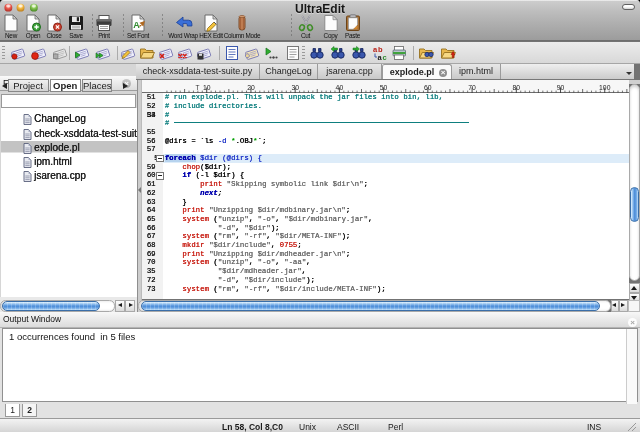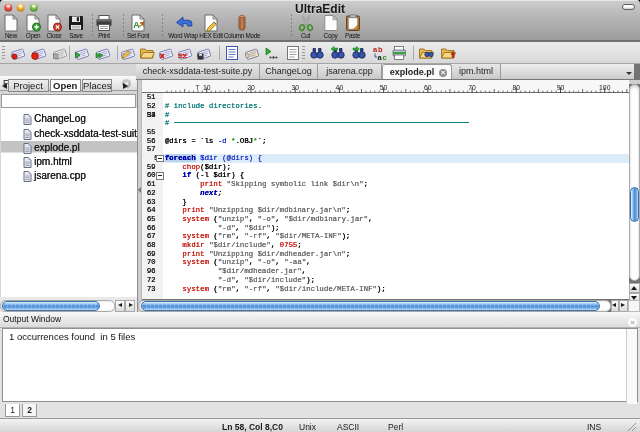--- a/index.html
+++ b/index.html
@@ -529,20 +529,21 @@
         <line x1="471.60" y1="8.6" x2="471.60" y2="11.1" stroke="#555" stroke-width="0.8"></line>
         <line x1="476.03" y1="8.6" x2="476.03" y2="11.1" stroke="#555" stroke-width="0.8"></line>
         <line x1="480.45" y1="8.6" x2="480.45" y2="11.1" stroke="#555" stroke-width="0.8"></line>
         <line x1="484.87" y1="7" x2="484.87" y2="11.1" stroke="#444" stroke-width="0.8"></line>
         <text x="55.5" y="8.4" text-anchor="middle" font-family="Liberation Sans" font-size="6.5" fill="#333">T</text>
       </svg></div>
 <div class="abs" id="code">
 <div id="gutter"></div>
 <div style="position:absolute;left:21px;top:61.5px;width:465.5px;height:8.7px;background:#ddecf9;"></div>
 <div class="ln" style="top:0.6px;">51</div>
+<div class="cl" style="top:0.6px;"><span class="c"># run explode.pl. This will unpack the jar files into bin, lib,</span></div>
 <div class="ln" style="top:9.3px;">52</div>
 <div class="cl" style="top:9.3px;"><span class="c"># include directories.</span></div>
 <div class="ln" style="top:18.0px;">33</div>
 <div class="cl" style="top:18.0px;"><span class="c">#</span></div>
 <div class="ln" style="top:18px;">54</div>
 <div class="cl" style="top:26.7px;"><span class="c"># </span><span style="display:inline-block;width:295px;height:0;border-top:1.2px solid #0e7f7f;vertical-align:1.8px;"></span></div>
 <div class="ln" style="top:35.4px;">55</div>
 <div class="ln" style="top:44.1px;">56</div>
 <div class="cl" style="top:44.1px;">@dirs = `ls <span class="b">-d</span> <span class="g">*</span>.OBJ<span class="g">*</span>`;</div>
 <div class="ln" style="top:52.8px;">57</div>
@@ -565,21 +566,21 @@
 <div class="ln" style="top:131.1px;">66</div>
 <div class="cl" style="top:131.1px;">            <span class="s">"-d"</span>, <span class="s">"$dir"</span>);</div>
 <div class="ln" style="top:139.8px;">67</div>
 <div class="cl" style="top:139.8px;">    <span class="f">system</span> (<span class="s">"rm"</span>, <span class="s">"-rf"</span>, <span class="s">"$dir/META-INF"</span>);</div>
 <div class="ln" style="top:148.5px;">68</div>
 <div class="cl" style="top:148.5px;">    <span class="f">mkdir</span> <span class="s">"$dir/include"</span>, <span class="n">0755</span>;</div>
 <div class="ln" style="top:157.2px;">69</div>
 <div class="cl" style="top:157.2px;">    <span class="f">print</span> <span class="s">"Unzipping $dir/mdheader.jar\n"</span>;</div>
 <div class="ln" style="top:165.9px;">70</div>
 <div class="cl" style="top:165.9px;">    <span class="f">system</span> (<span class="s">"unzip"</span>, <span class="s">"-o"</span>, <span class="s">"-aa"</span>,</div>
-<div class="ln" style="top:174.6px;">96</div>
+<div class="ln" style="top:174.6px;">35</div>
 <div class="cl" style="top:174.6px;">            <span class="s">"$dir/mdheader.jar"</span>,</div>
 <div class="ln" style="top:183.3px;">72</div>
 <div class="cl" style="top:183.3px;">            <span class="s">"-d"</span>, <span class="s">"$dir/include"</span>);</div>
 <div class="ln" style="top:192.0px;">73</div>
 <div class="cl" style="top:192.0px;">    <span class="f">system</span> (<span class="s">"rm"</span>, <span class="s">"-rf"</span>, <span class="s">"$dir/include/META-INF"</span>);</div>
 <div class="fold" style="left:14px;top:62.1px;"></div>
 <div class="fold" style="left:14px;top:79.5px;"></div>
 </div>
 <div>
 <div class="abs" style="left:629px;top:80px;width:11px;height:4px;background:#cfcfcf;"></div>

